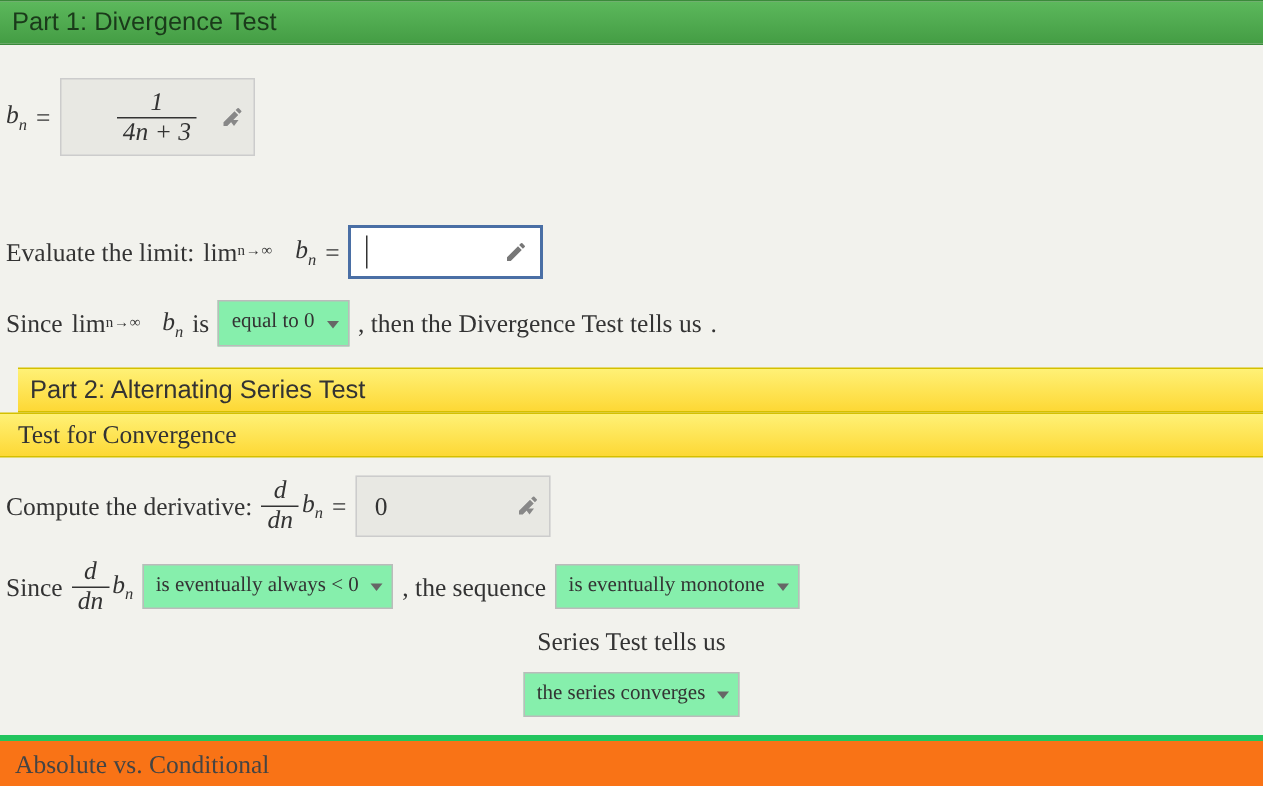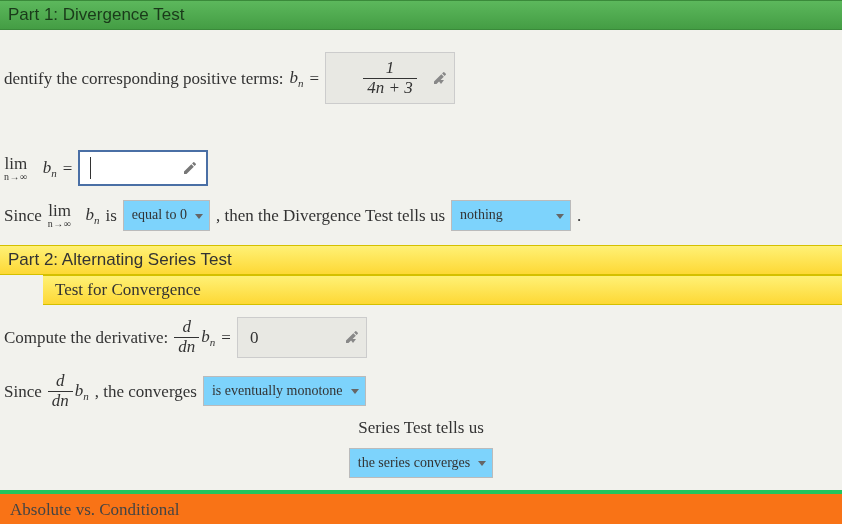--- a/index.html
+++ b/index.html
@@ -24,30 +24,30 @@
       color: #1a3a1a;
       border-top: 1px solid #3a8a3a;
       border-bottom: 1px solid #3a8a3a;
     }
     .yellow-header {
       background: #ffeb3b;
       background: linear-gradient(#fff176, #fdd835);
       color: #333;
       border-top: 1px solid #d4c000;
       border-bottom: 1px solid #d4c000;
+      margin-left: 12px;
     }
     .sub-yellow-header {
       background: #ffeb3b;
       background: linear-gradient(#fff176, #fdd835);
       color: #333;
       padding: 4px 12px;
       border-top: 1px solid #d4c000;
       border-bottom: 1px solid #d4c000;
       font-size: 17px;
-      margin-left: 43px;
     }
     .gray-header {
       background: #f97316;
       border-top: 4px solid #22c55e;
       padding: 6px 10px;
       font-size: 17px;
       color: #444;
     }
     .content-row {
       padding: 14px 4px;
@@ -86,21 +86,21 @@
     .cursor-line {
       width: 1px;
       height: 22px;
       background: #333;
       display: inline-block;
     }
     .dropdown {
       display: inline-flex;
       align-items: flex-end;
       border: 1px solid #bbb;
-      background: #7dd3fc;
+      background: #86efac;
       min-height: 28px;
       padding: 3px 22px 3px 8px;
       position: relative;
       font-size: 14px;
       cursor: pointer;
     }
     .dropdown::after {
       content: "";
       position: absolute;
       right: 6px;
@@ -136,58 +136,58 @@
       line-height: 1.1;
       vertical-align: middle;
     }
     .frac .num { padding: 0 4px; }
     .frac .den {
       border-top: 1px solid #333;
       padding: 0 4px;
     }
     .lim {
       display: inline-flex;
-      flex-direction: column;
+      flex-direction: row;
       align-items: center;
       line-height: 1;
       vertical-align: middle;
     }
     .lim .top { font-size: 17px; }
     .lim .bot { font-size: 10px; letter-spacing: 0.5px; }
     .it { font-style: italic; }
     .sub { font-size: 11px; vertical-align: sub; font-style: italic; }
     .text-fragment { font-family: Georgia, serif; }
   </style>
 </head>
 <body>
 
 <div class="section-header green-header">
   <span>Part 1: Divergence Test</span>
 </div>
 
 <div class="content-row" style="padding-top:22px; padding-bottom:22px;">
-  <span class="text-fragment">dentify the corresponding positive terms: </span>
   <span class="it">
     <span>b</span><span class="sub">n</span>
   </span>
   <span class="text-fragment"> = </span>
   <span class="math-box math-box-wide">
     <span class="frac">
       <span class="num">1</span>
       <span class="den">4n + 3</span>
     </span>
     <span class="edit-icon edit-dd">
       <svg viewBox="0 0 24 24">
           <path fill="#888" d="M3 17.25V21h3.75l11-11-3.75-3.75-11 11zM20.71 7.04a1 1 0 0 0 0-1.41l-2.34-2.34a1 1 0 0 0-1.41 0l-1.83 1.83 3.75 3.75 1.83-1.83z"></path>
         </svg>
     </span>
   </span>
 </div>
 
 <div class="content-row" style="padding-top:24px; padding-bottom:8px;">
+  <span class="text-fragment">Evaluate the limit: </span>
   <span class="lim">
     <span class="top">lim</span>
     <span class="bot">n→∞</span>
   </span>
   <span style="width:3px;"></span>
   <span class="it">
     <span>b</span><span class="sub">n</span>
   </span>
   <span class="text-fragment"> = </span>
   <span class="input-box">
@@ -209,23 +209,20 @@
   </span>
   <span style="width:2px;"></span>
   <span class="it">
     <span>b</span><span class="sub">n</span>
   </span>
   <span class="text-fragment"> is </span>
   <span class="dropdown">
     <span>equal to 0</span>
   </span>
   <span class="text-fragment">, then the Divergence Test tells us </span>
-  <span class="dropdown dropdown-wide">
-    <span>nothing</span>
-  </span>
   <span class="text-fragment">.</span>
 </div>
 
 <div class="section-header yellow-header">
   <span>Part 2: Alternating Series Test</span>
 </div>
 <div class="sub-yellow-header">
   <span>Test for Convergence</span>
 </div>
 
@@ -251,21 +248,24 @@
 
 <div class="content-row" style="padding-top:4px; padding-bottom:4px;">
   <span class="text-fragment">Since </span>
   <span class="frac">
     <span class="num">d</span>
     <span class="den">dn</span>
   </span>
   <span class="it" style="margin-left:-4px;">
     <span>b</span><span class="sub">n</span>
   </span>
-  <span class="text-fragment">, the converges </span>
+  <span class="dropdown">
+    <span>is eventually always &lt; 0</span>
+  </span>
+  <span class="text-fragment">, the sequence </span>
   <span class="dropdown">
     <span>is eventually monotone</span>
   </span>
 </div>
 
 <div class="content-row" style="padding-top:0; padding-bottom:12px;flex-direction:column;">
   <span class="text-fragment">Series Test tells us </span>
   <span class="dropdown">
     <span>the series converges</span>
   </span>

